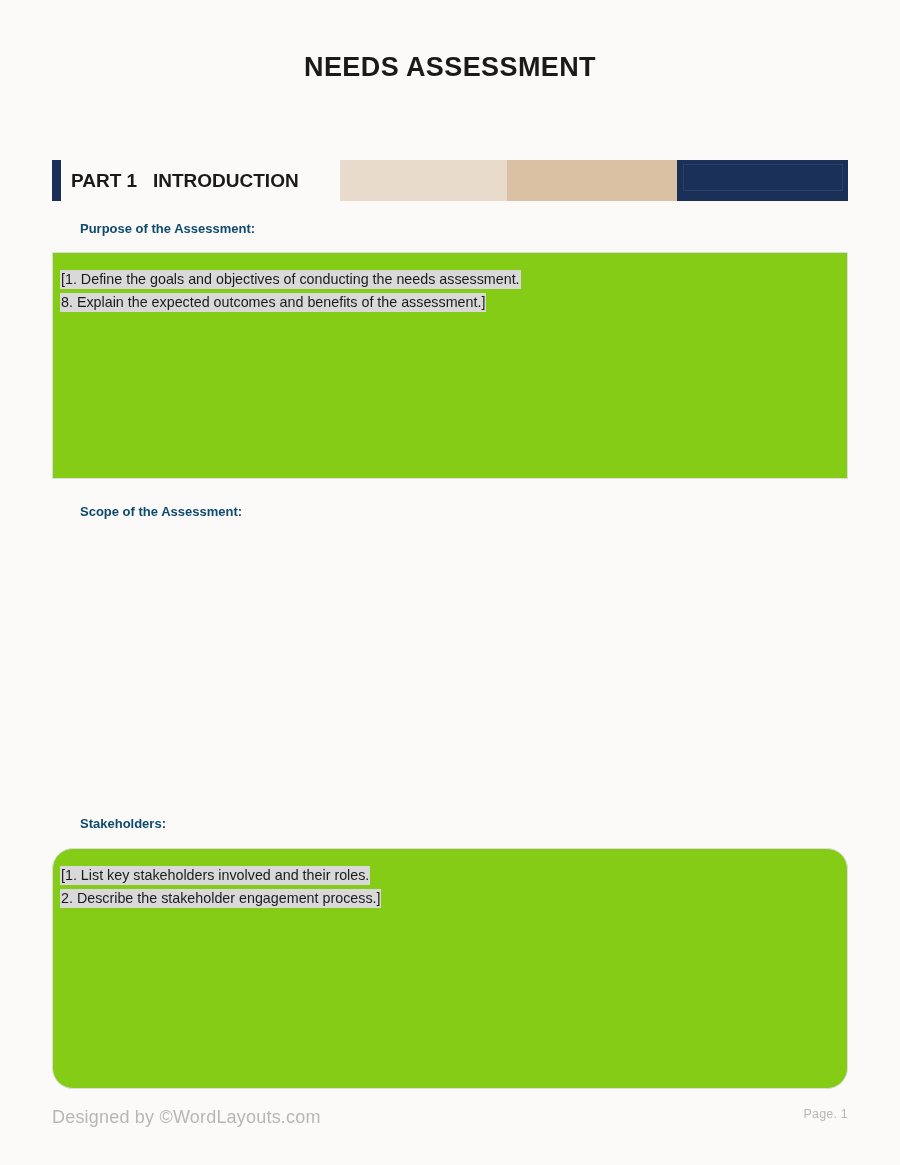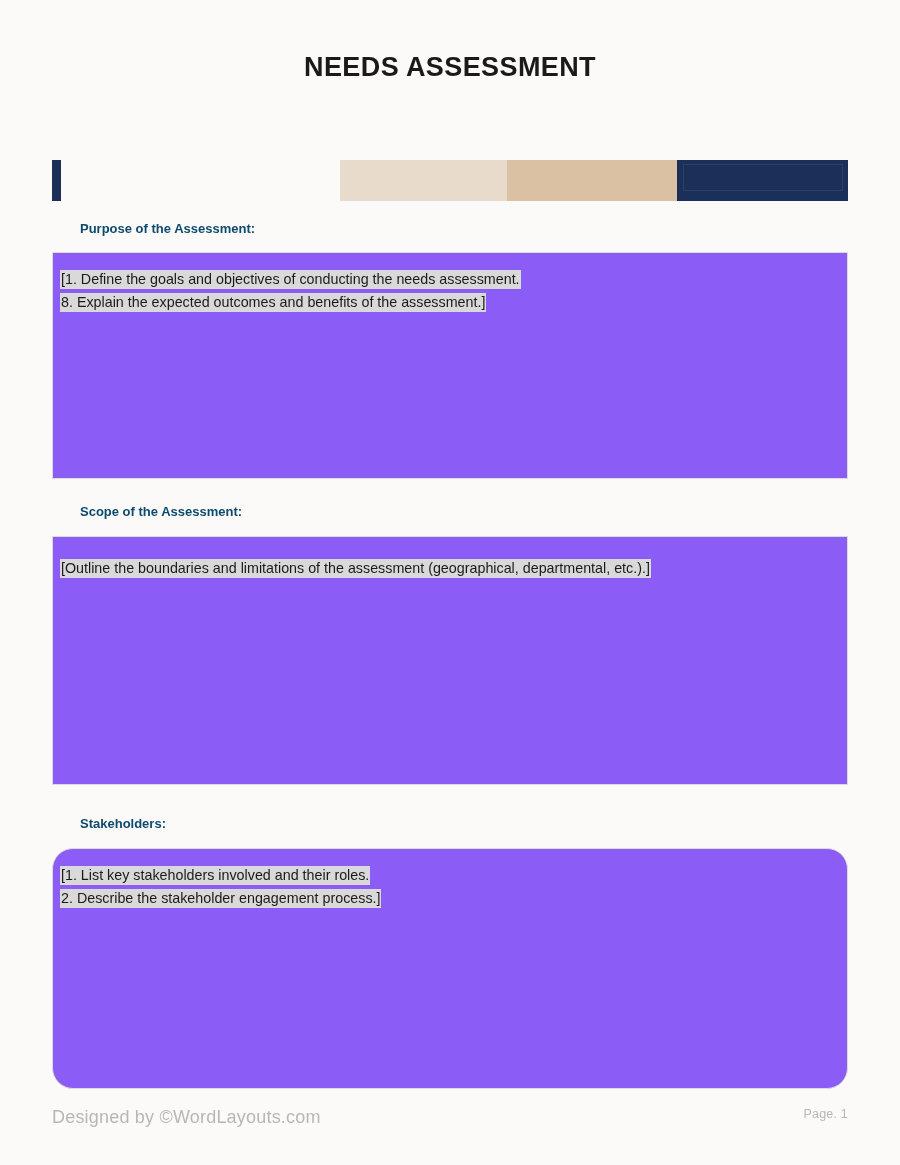--- a/index.html
+++ b/index.html
@@ -102,21 +102,21 @@
     font-size: 13px;
     font-weight: bold;
     color: #0c4a6e;
     margin-left: 28px;
   }
   .field-box {
     position: absolute;
     left: 52px;
     width: 796px;
     border: 1px solid #dcdcda;
-    background: #8b5cf6;
+    background: #84cc16;
   }
   .field-lines {
     padding: 15px 0 0 7px;
   }
   .field-line {
     display: block;
     font-size: 14.3px;
     line-height: 23px;
     color: #1a1a1a;
     margin: 0;
@@ -167,41 +167,37 @@
 </style>
 </head>
 <body>
 
 <div class="page">
 
   <div class="doc-title">NEEDS ASSESSMENT</div>
 
   <div class="part-header">
     <div class="part-accent-bar"></div>
+    <div class="part-label">PART 1   INTRODUCTION</div>
     <div class="band-strip band-1"></div>
     <div class="band-strip band-2"></div>
     <div class="band-strip band-3">
       <div class="band-inner-outline"></div>
     </div>
   </div>
 
   <div class="section-heading" id="heading-purpose">Purpose of the Assessment:</div>
   <div class="field-box" id="box-purpose">
     <div class="field-lines">
       <p class="field-line"><span class="hl">[1. Define the goals and objectives of conducting the needs assessment.</span></p>
       <p class="field-line"><span class="hl">8. Explain the expected outcomes and benefits of the assessment.]</span></p>
     </div>
   </div>
 
   <div class="section-heading" id="heading-scope">Scope of the Assessment:</div>
-  <div class="field-box" id="box-scope">
-    <div class="field-lines">
-      <p class="field-line"><span class="hl">[Outline the boundaries and limitations of the assessment (geographical, departmental, etc.).]</span></p>
-    </div>
-  </div>
 
   <div class="section-heading" id="heading-stakeholders">Stakeholders:</div>
   <div class="field-box" id="box-stakeholders">
     <div class="field-lines">
       <p class="field-line"><span class="hl">[1. List key stakeholders involved and their roles.</span></p>
       <p class="field-line"><span class="hl">2. Describe the stakeholder engagement process.]</span></p>
     </div>
   </div>
 
   <div class="footer">

